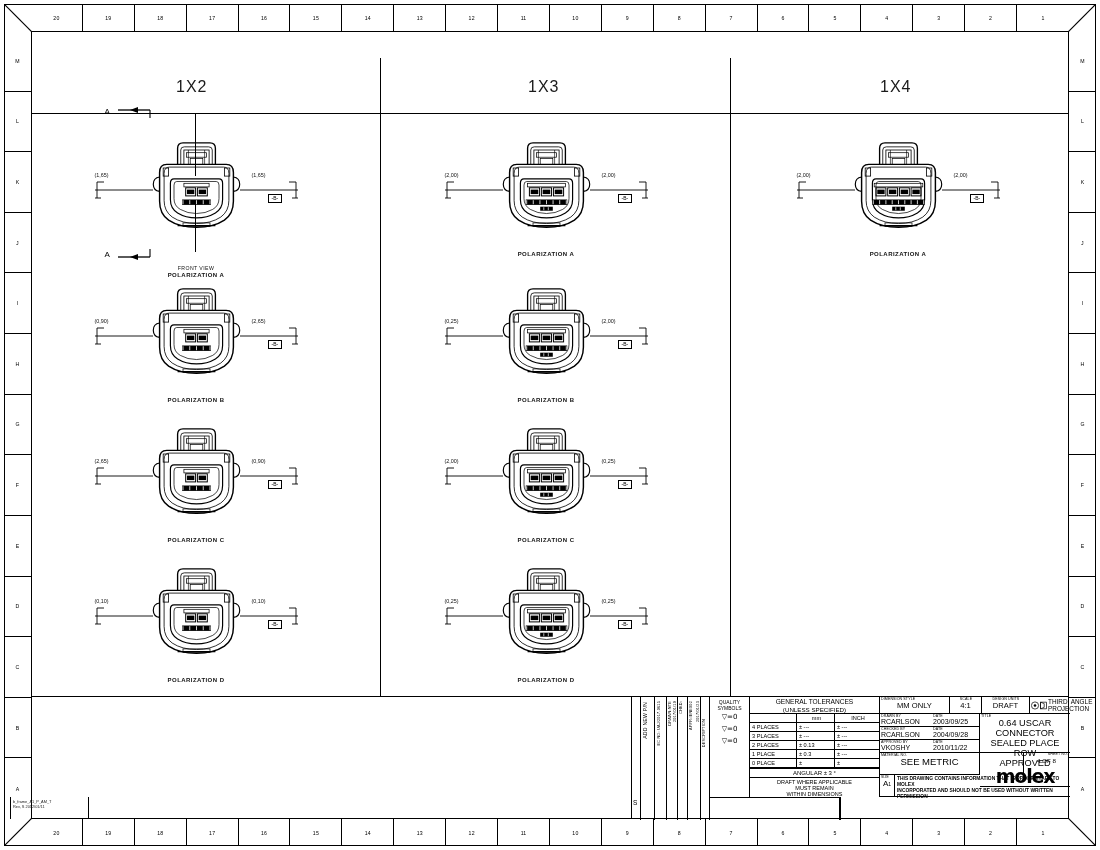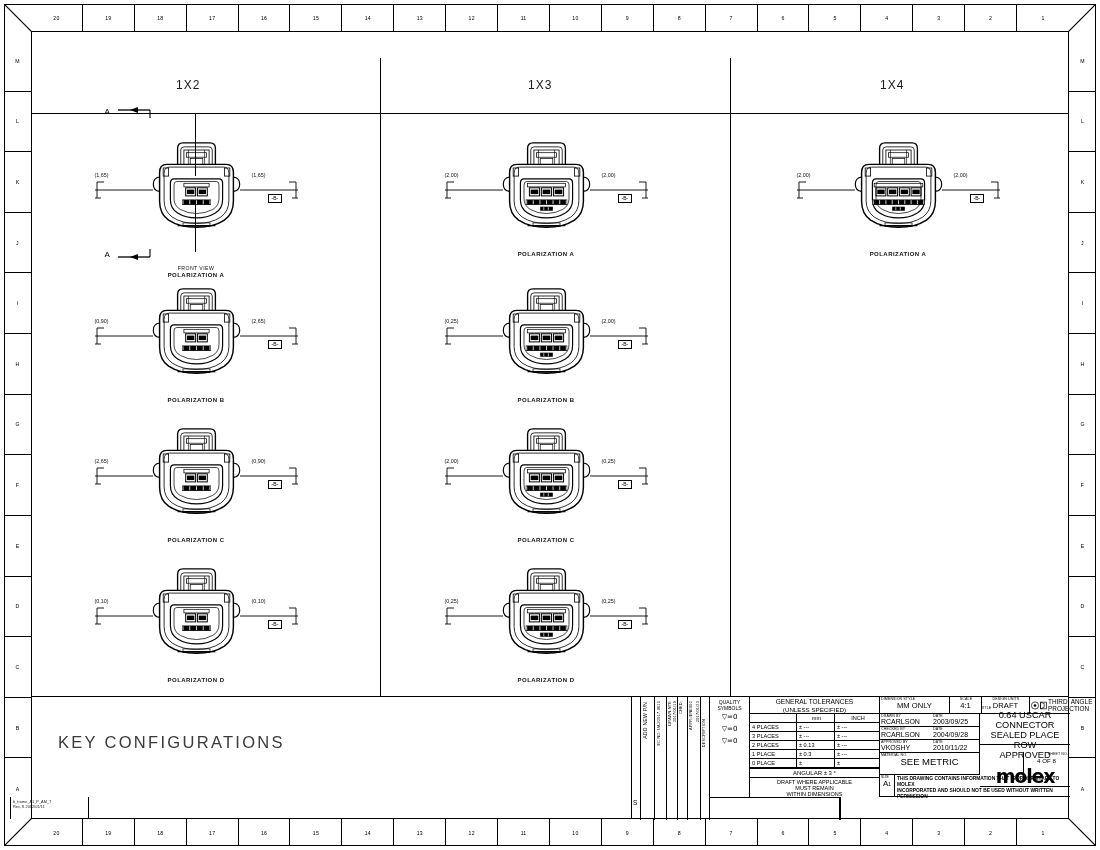--- a/index.html
+++ b/index.html
@@ -17,21 +17,21 @@
   
   .ruler-cell{position:absolute;display:flex;align-items:center;justify-content:center;
     font-size:5.2px;font-family:"Liberation Sans",sans-serif;letter-spacing:.2px;}
   .ruler-h{height:27px;border-right:1px solid #000;box-sizing:border-box;}
   .ruler-v{width:27px;border-bottom:1px solid #000;box-sizing:border-box;}
   .ruler-h.last{border-right:none;}
   .ruler-v.last{border-bottom:none;}
 
   
   .col-div{position:absolute;width:1px;background:#000;}
-  .col-title{position:absolute;font-size:12px;letter-spacing:1px;color:#1a1a1a;font-family:"Liberation Sans",sans-serif;}
+  .col-title{position:absolute;font-size:16px;letter-spacing:1px;color:#1a1a1a;font-family:"Liberation Sans",sans-serif;}
 
   .hdr-rule{position:absolute;height:1px;background:#000;}
 
   
   .conn{position:absolute;}
   .conn svg{display:block;overflow:visible;}
   .caption{position:absolute;text-align:center;font-size:6px;letter-spacing:.45px;font-weight:bold;color:#111;
     font-family:"Liberation Sans",sans-serif;white-space:nowrap;}
   .caption.small{font-size:5.2px;font-weight:normal;letter-spacing:.4px;}
   .dimtxt{position:absolute;font-size:5.4px;color:#111;white-space:nowrap;font-family:"Liberation Sans",sans-serif;}
@@ -699,21 +699,20 @@
           <line x1="49" y1="2" x2="56" y2="2" stroke="#000" fill="none" stroke-width="0.9"></line>
           <line x1="0" y1="10" x2="58" y2="10" stroke="#000" fill="none" stroke-width="0.9"></line>
           <line x1="52" y1="18" x2="58" y2="18" stroke="#000" fill="none" stroke-width="0.9"></line>
         </svg>
       </div>
       <div class="dimtxt" style="left: 953.5px; top: 172px;">(2,00)</div>
       <div class="datum" style="left: 969.5px; top: 194px;">-B-</div>
       <div class="caption" style="left: 843px; width: 110px; top: 250.5px;">POLARIZATION A</div>
     </div>
 
-  <div id="keycfg" style="left:58px;top:733px;">KEY CONFIGURATIONS</div>
 
   <div id="cornertxt" style="left:13px;top:800px;">
      <div>b_frame_A1_P_AM_T</div>
      <div>Rev, S 2012/01/11</div>
   </div>
   <div style="position:absolute;left:10px;top:797px;width:1px;height:22px;background:#000;"></div>
   <div style="position:absolute;left:88px;top:797px;width:1px;height:22px;background:#000;"></div>
 
   <div id="titleblock" style="left:631px;top:696px;width:438px;height:123px;">
 
@@ -853,21 +852,21 @@
       <div class="lab" style="display:flex;">
           <span style="flex:0 0 52px;">APPROVED BY</span>
           <span>DATE</span>
         </div>
       <div style="display:flex;font-size:7px;line-height:8px;font-family:'Liberation Sans',sans-serif;">
         <span style="flex:0 0 52px;padding-left:1px;">VKOSHY</span>
         <span>2010/11/22</span>
         </div>
     </div>
 
-    <div class="tb bb" style="left:348px;top:9px;width:90px;height:39px;">
+    <div class="tb bb" style="left:348px;top:17px;width:90px;height:39px;">
       <div class="lab">TITLE</div>
       <div class="val" style="font-size:9.2px;line-height:10px;">0.64 USCAR CONNECTOR</div>
       <div class="val" style="font-size:9.2px;line-height:10px;">SEALED PLACE ROW</div>
       <div class="val" style="font-size:9.2px;line-height:10px;">APPROVED</div>
     </div>
     <div class="tb bb ctr" style="left:348px;top:68px;width:90px;height:22px;">
       <span class="molex">molex</span>
     </div>
 
     <div class="tb br bb" style="left:248px;top:56px;width:100px;height:22px;">

